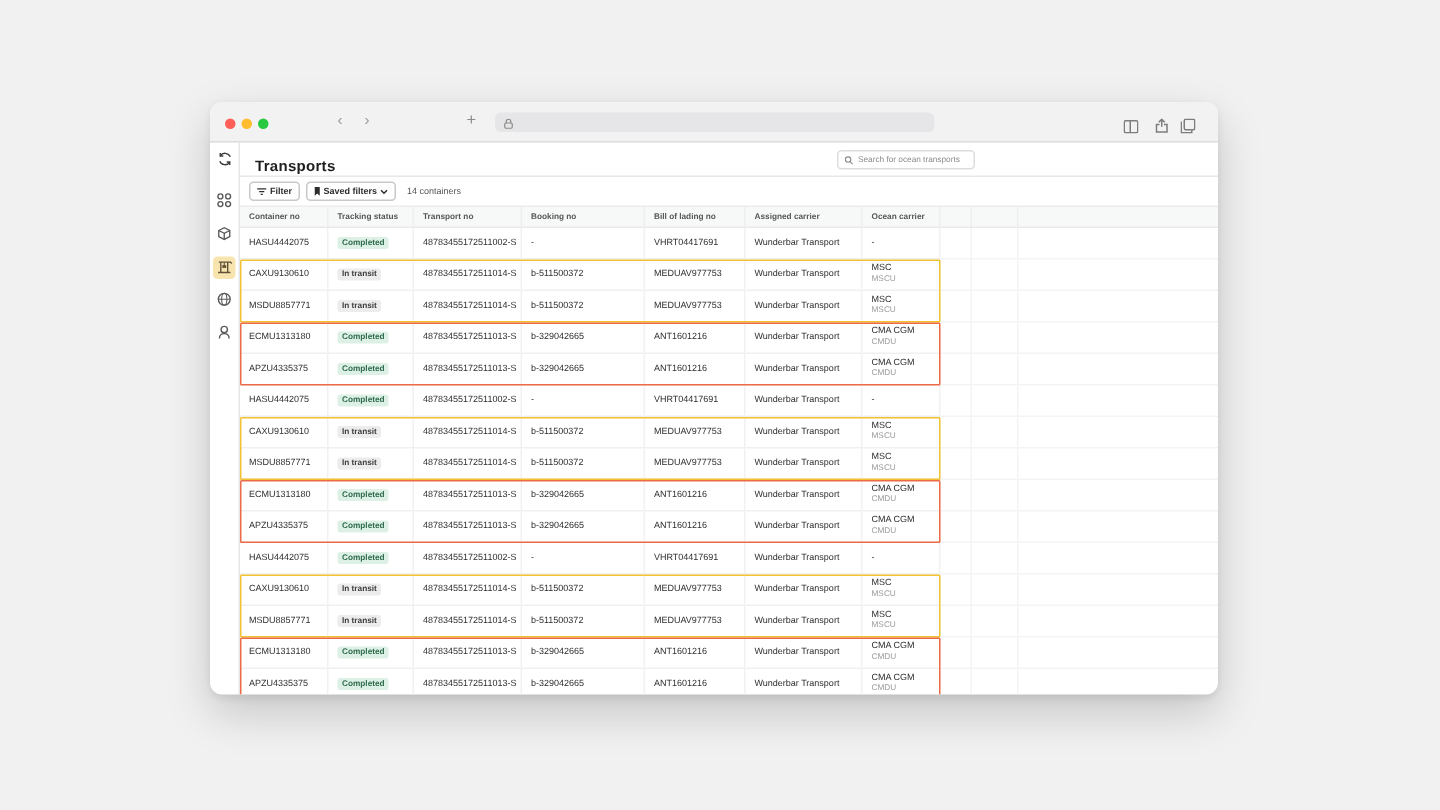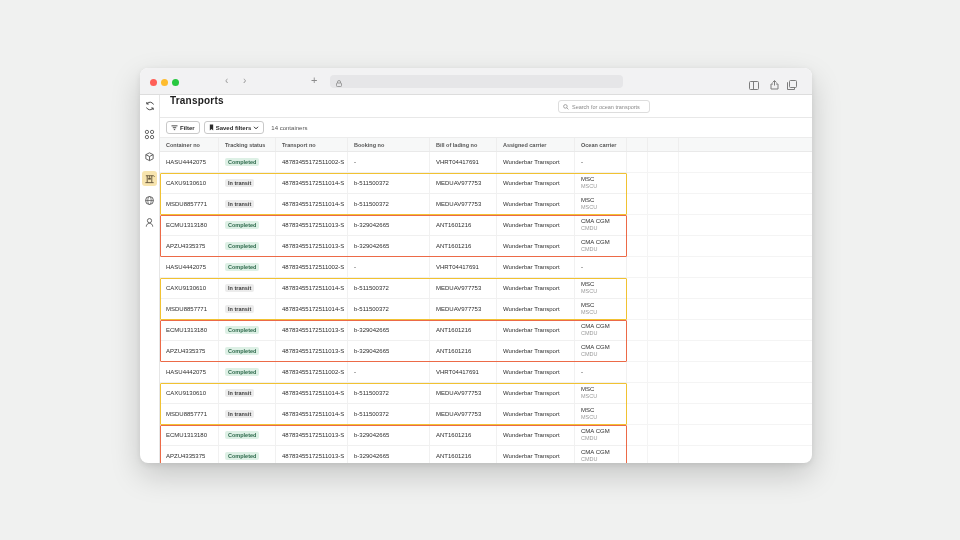--- a/index.html
+++ b/index.html
@@ -23,21 +23,21 @@
 
   
   .app { display:flex; height:368px; }
   .sidebar { width:20px; border-right:1px solid #e6e6e6; display:flex; flex-direction:column; align-items:center; }
   .logo { height:23px; display:flex; align-items:center; justify-content:center; width:100%; border-bottom:1px solid #fff; }
   .snav { margin-top:9px; display:flex; flex-direction:column; gap:7px; align-items:center; }
   .snav-item { width:15px; height:15px; display:flex; align-items:center; justify-content:center; border-radius:3px; }
   .snav-item.active { background:#f7e4ae; }
 
   .main { flex:1; display:flex; flex-direction:column; position:relative; }
-  .appheader { height:23px; border-bottom:1px solid #e8e8e8; display:flex; align-items:flex-start; position:relative; }
+  .appheader { height:23px; border-bottom:1px solid #e8e8e8; display:flex; align-items:flex-end; position:relative; }
   .page-title { margin-left:10px; font-size:10px; font-weight:600; color:#1f1f1f; letter-spacing:.2px; }
   .searchbox { position:absolute; right:162px; top:5px; width:92px; height:13px; border:1px solid #ddd; border-radius:3px; background:#fff; display:flex; align-items:center; padding:0 4px; gap:3px; }
   .searchbox span { font-size:5.5px; color:#8a8a8a; white-space:nowrap; }
 
   .filterbar { height:20px; border-bottom:1px solid #ececec; display:flex; align-items:center; padding-left:6px; gap:4px; }
   .fbtn { height:13px; border:1px solid #c9c9c9; border-radius:3px; background:#fff; display:flex; align-items:center; gap:2px; padding:0 4px; font-size:6px; font-weight:700; color:#2c2c2c; }
   .count { font-size:6px; color:#555; margin-left:3px; }
 
   .thead { height:14px; background:#f7f8f8; border-bottom:1px solid #e9e9e9; display:flex; }
   .thead .hc { font-size:5.5px; font-weight:600; color:#555; display:flex; align-items:center; padding-left:6px; border-right:1px solid #eee; overflow:hidden; white-space:nowrap; }

